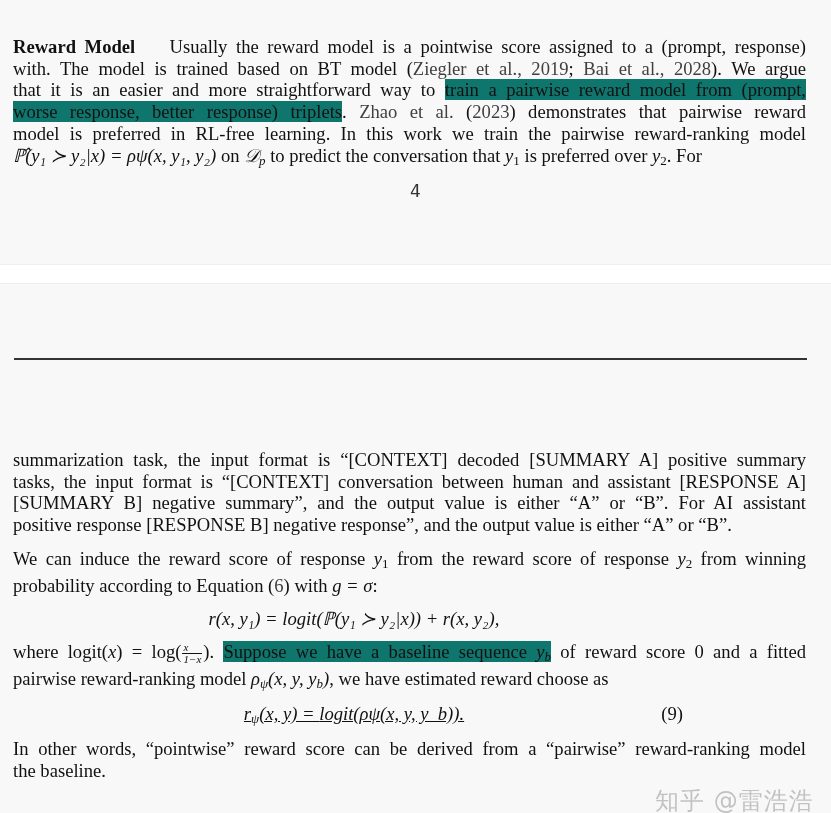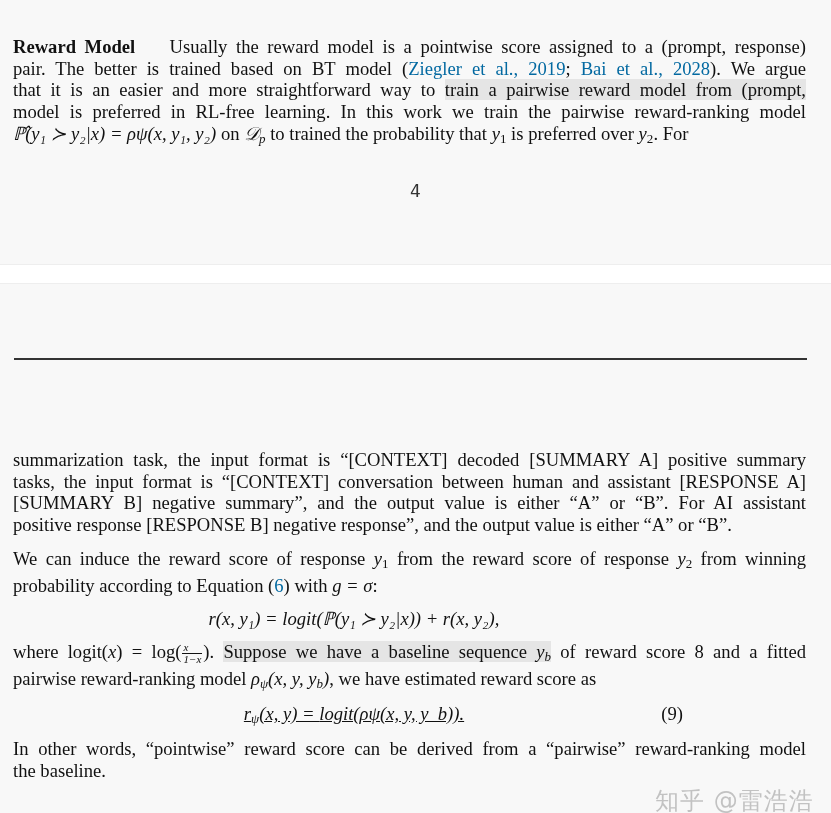--- a/index.html
+++ b/index.html
@@ -24,22 +24,22 @@
     background: #f8f8f8;
   }
   .para {
     position: absolute; left: 13px; width: 793px;
     font-size: 18.6px; line-height: 21.7px;
     text-align: justify;
   }
   .line { display: block; white-space: nowrap; text-align: justify; text-align-last: justify; }
   .line.last { text-align-last: left; }
   .bold { font-weight: bold; }
-  .cite { color: #0369a1; }
-  .hl { background: #e5e5e5; }
+  .cite { color: #404040; }
+  .hl { background: #0f766e; }
   .m { font-style: italic; }
   .sub { font-size: 0.7em; vertical-align: -0.25em; font-style: normal; }
   .subi { font-size: 0.7em; vertical-align: -0.25em; font-style: italic; }
   .page-number {
     position: absolute; left: 0; width: 831px; top: 181px;
     text-align: center; font-family: "DejaVu Sans", sans-serif; font-size: 17px; color: #333;
   }
   .rule {
     position: absolute; left: 14px; top: 358px; width: 793px; height: 2px; background: #333;
   }
@@ -59,30 +59,33 @@
 </head>
 <body>
 
 <div class="page-top">
   <div class="para" style="top:8px;margin-top:28px;">
     <span class="line">
       <span class="bold">Reward Model</span>&nbsp;&nbsp;&nbsp;
       <span>Usually the reward model is a pointwise score assigned to a (prompt, response)</span>
     </span>
     <span class="line">
-      <span>pair.  The better is trained based on BT model (</span><a class="cite">Ziegler et al., 2019</a><span>; </span><a class="cite">Bai et al., 2028</a><span>).  We argue</span>
+      <span>with.  The model is trained based on BT model (</span><a class="cite">Ziegler et al., 2019</a><span>; </span><a class="cite">Bai et al., 2028</a><span>).  We argue</span>
     </span>
     <span class="line">
       <span>that it is an easier and more straightforward way to </span><span class="hl">train a pairwise reward model from (prompt,</span>
     </span>
     <span class="line">
+      <span class="hl">worse response, better response) triplets</span><span>.  </span><a class="cite">Zhao et al.</a><span> (</span><a class="cite">2023</a><span>) demonstrates that pairwise reward</span>
+    </span>
+    <span class="line">
       <span>model is preferred in RL-free learning.  In this work we train the pairwise reward-ranking model</span>
     </span>
     <span class="line last">
-      <span class="m">ℙ̂(y₁ ≻ y₂|x) = ρψ(x, y₁, y₂)</span><span> on </span><span class="m"><span>𝒟</span><span class="subi">p</span></span><span> to trained the probability that </span><span class="m"><span>y</span><span class="sub">1</span></span><span> is preferred over </span><span class="m"><span>y</span><span class="sub">2</span></span><span>.  For</span>
+      <span class="m">ℙ̂(y₁ ≻ y₂|x) = ρψ(x, y₁, y₂)</span><span> on </span><span class="m"><span>𝒟</span><span class="subi">p</span></span><span> to predict the conversation that </span><span class="m"><span>y</span><span class="sub">1</span></span><span> is preferred over </span><span class="m"><span>y</span><span class="sub">2</span></span><span>.  For</span>
     </span>
   </div>
   <div class="page-number">4</div>
 </div>
 
 <div class="gap-strip"></div>
 
 <div class="page-bottom"></div>
 
 <div class="rule"></div>
@@ -100,24 +103,24 @@
   </span>
   <span class="line last">
     <span>probability according to Equation (</span><a class="cite">6</a><span>) with </span><span class="m">g = σ</span><span>:</span>
   </span>
 </div>
 
 <div class="equation m" style="top:605px;">r(x, y₁) = logit(ℙ(y₁ ≻ y₂|x)) + r(x, y₂),</div>
 
 <div class="para" style="top:641px;">
   <span class="line">
-    <span>where logit(</span><span class="m">x</span><span>) = log(</span><span class="frac"><span class="num">x</span><span class="den m">1−x</span></span><span>). </span><span class="hl"><span>Suppose we have a baseline sequence </span><span class="m"><span>y</span><span class="subi">b</span></span></span><span> of reward score 8 and a fitted</span>
+    <span>where logit(</span><span class="m">x</span><span>) = log(</span><span class="frac"><span class="num">x</span><span class="den m">1−x</span></span><span>). </span><span class="hl"><span>Suppose we have a baseline sequence </span><span class="m"><span>y</span><span class="subi">b</span></span></span><span> of reward score 0 and a fitted</span>
   </span>
   <span class="line last">
-    <span>pairwise reward-ranking model </span><span class="m">ρ<span class="subi">ψ</span>(x, y, y<span class="subi">b</span>)</span><span>, we have estimated reward score as</span>
+    <span>pairwise reward-ranking model </span><span class="m">ρ<span class="subi">ψ</span>(x, y, y<span class="subi">b</span>)</span><span>, we have estimated reward choose as</span>
   </span>
 </div>
 
 <div class="equation" style="top:703px;text-decoration:underline;">
   <span class="m"><span>r</span><span class="subi">ψ</span>(x, y) = </span><span class="m">logit(ρψ(x, y, y_b)).</span>
   <span class="eq-num">(9)</span>
 </div>
 
 <div class="para" style="top:738px;">
   <span class="line">In other words, “pointwise” reward score can be derived from a “pairwise” reward-ranking model</span>

